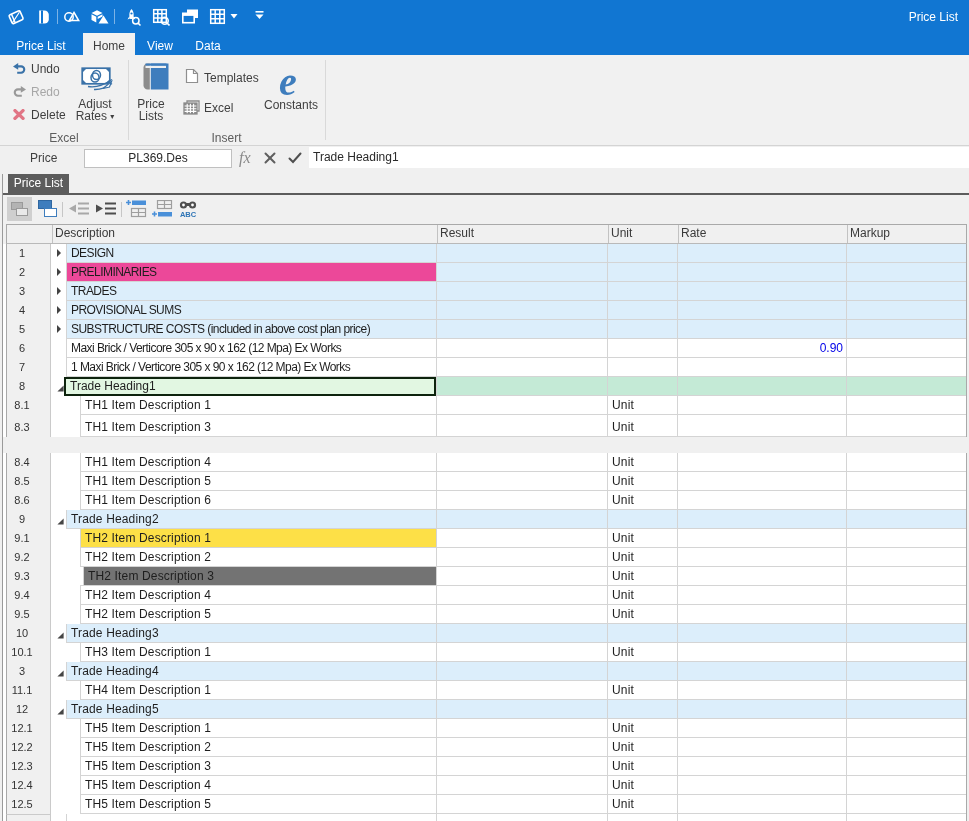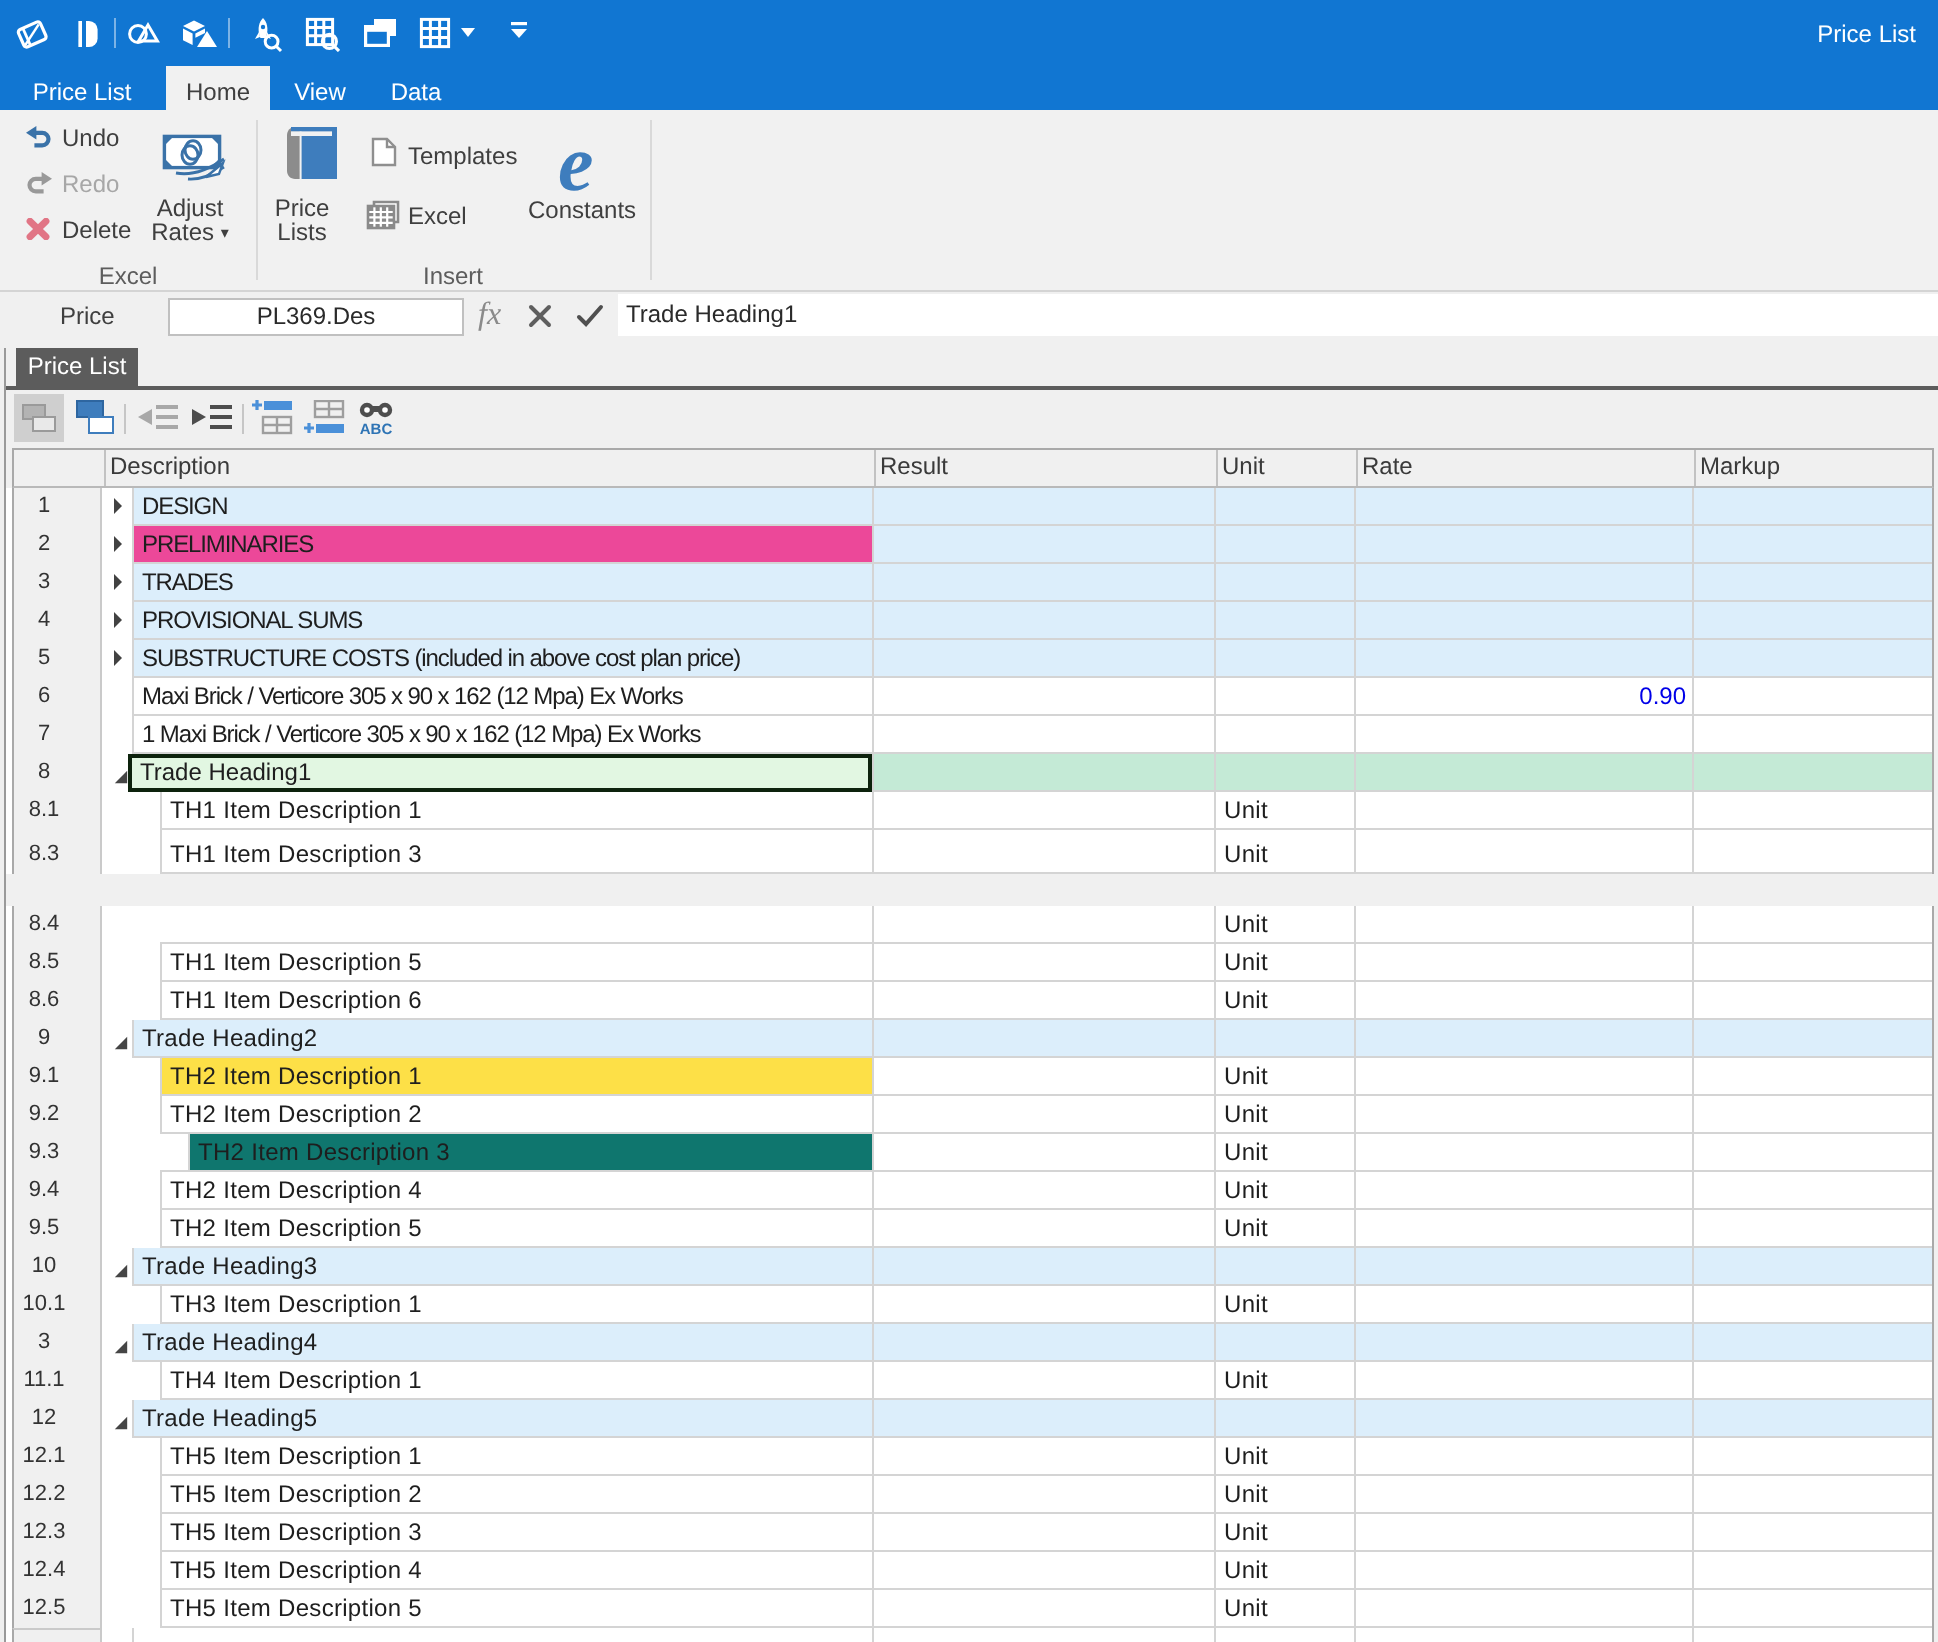--- a/index.html
+++ b/index.html
@@ -405,20 +405,21 @@
         <div class="ln" style="left:78px;width:886px"></div>
         <div class="c bl " style="left:78px;width:356px;background:#ffffff"><span class="t">TH1 Item Description 3</span></div>
         <div class="c bl " style="left:434px;width:171px;background:#ffffff"></div>
         <div class="c bl " style="left:605px;width:70px;background:#ffffff"><span class="t">Unit</span></div>
         <div class="c bl " style="left:675px;width:169px;background:#ffffff"></div>
         <div class="c bl " style="left:844px;width:120px;background:#ffffff"></div>
       </div>
 <div class="row" style="top:209px">
         <div class="rh">8.4</div>
         <div class="ln" style="left:78px;width:886px"></div>
+        <div class="c bl " style="left:78px;width:356px;background:#ffffff"><span class="t">TH1 Item Description 4</span></div>
         <div class="c bl " style="left:434px;width:171px;background:#ffffff"></div>
         <div class="c bl " style="left:605px;width:70px;background:#ffffff"><span class="t">Unit</span></div>
         <div class="c bl " style="left:675px;width:169px;background:#ffffff"></div>
         <div class="c bl " style="left:844px;width:120px;background:#ffffff"></div>
       </div>
 <div class="row" style="top:228px">
         <div class="rh">8.5</div>
         <div class="ln" style="left:78px;width:886px"></div>
         <div class="c bl " style="left:78px;width:356px;background:#ffffff"><span class="t">TH1 Item Description 5</span></div>
         <div class="c bl " style="left:434px;width:171px;background:#ffffff"></div>
@@ -461,21 +462,21 @@
         <div class="ln" style="left:78px;width:886px"></div>
         <div class="c bl " style="left:78px;width:356px;background:#ffffff"><span class="t">TH2 Item Description 2</span></div>
         <div class="c bl " style="left:434px;width:171px;background:#ffffff"></div>
         <div class="c bl " style="left:605px;width:70px;background:#ffffff"><span class="t">Unit</span></div>
         <div class="c bl " style="left:675px;width:169px;background:#ffffff"></div>
         <div class="c bl " style="left:844px;width:120px;background:#ffffff"></div>
       </div>
 <div class="row" style="top:323px">
         <div class="rh">9.3</div>
         <div class="ln" style="left:78px;width:886px"></div>
-        <div class="c bl " style="left:92px;width:356px;background:#0f766e"><span class="t">TH2 Item Description 3</span></div>
+        <div class="c bl " style="left:81px;width:356px;background:#737373"><span class="t">TH2 Item Description 3</span></div>
         <div class="c bl " style="left:434px;width:171px;background:#ffffff"></div>
         <div class="c bl " style="left:605px;width:70px;background:#ffffff"><span class="t">Unit</span></div>
         <div class="c bl " style="left:675px;width:169px;background:#ffffff"></div>
         <div class="c bl " style="left:844px;width:120px;background:#ffffff"></div>
       </div>
 <div class="row" style="top:342px">
         <div class="rh">9.4</div>
         <div class="ln" style="left:78px;width:886px"></div>
         <div class="c bl " style="left:78px;width:356px;background:#ffffff"><span class="t">TH2 Item Description 4</span></div>
         <div class="c bl " style="left:434px;width:171px;background:#ffffff"></div>

